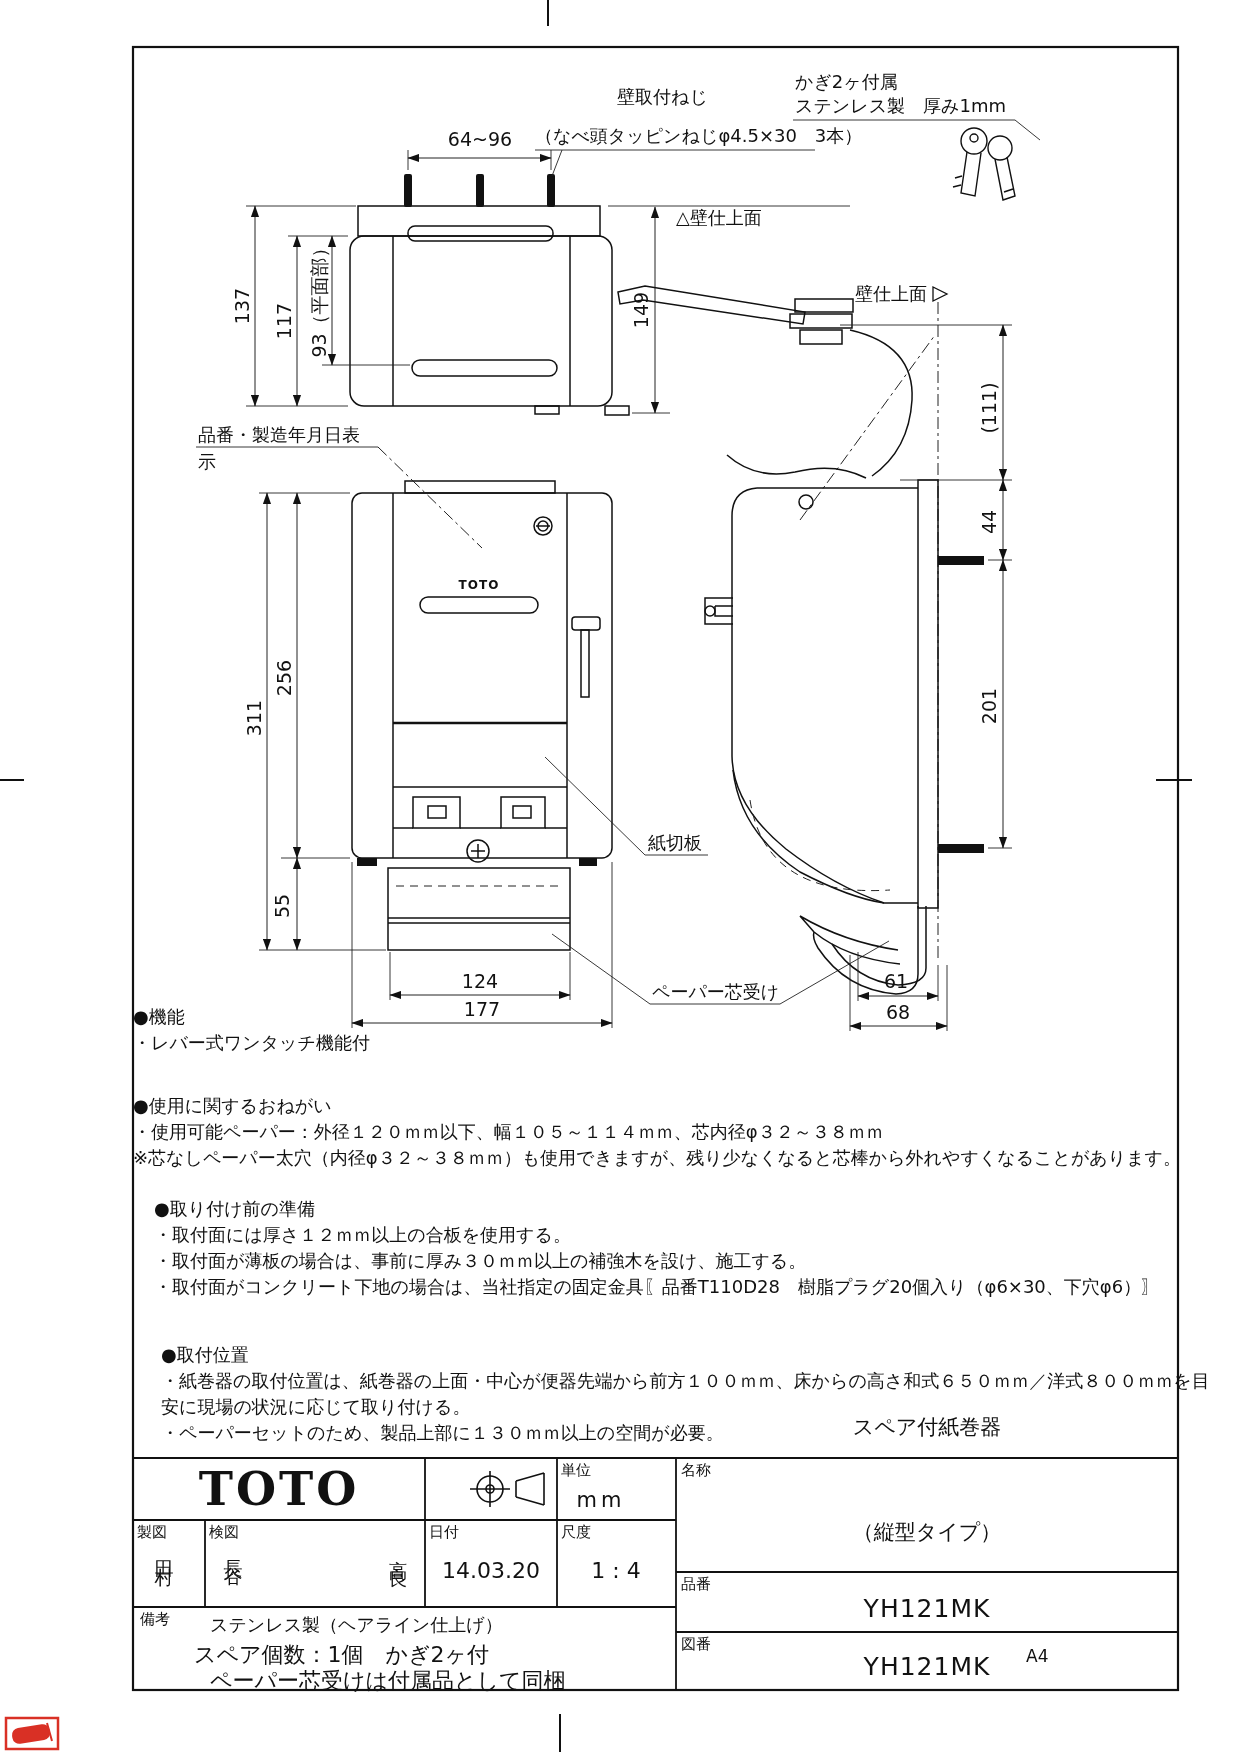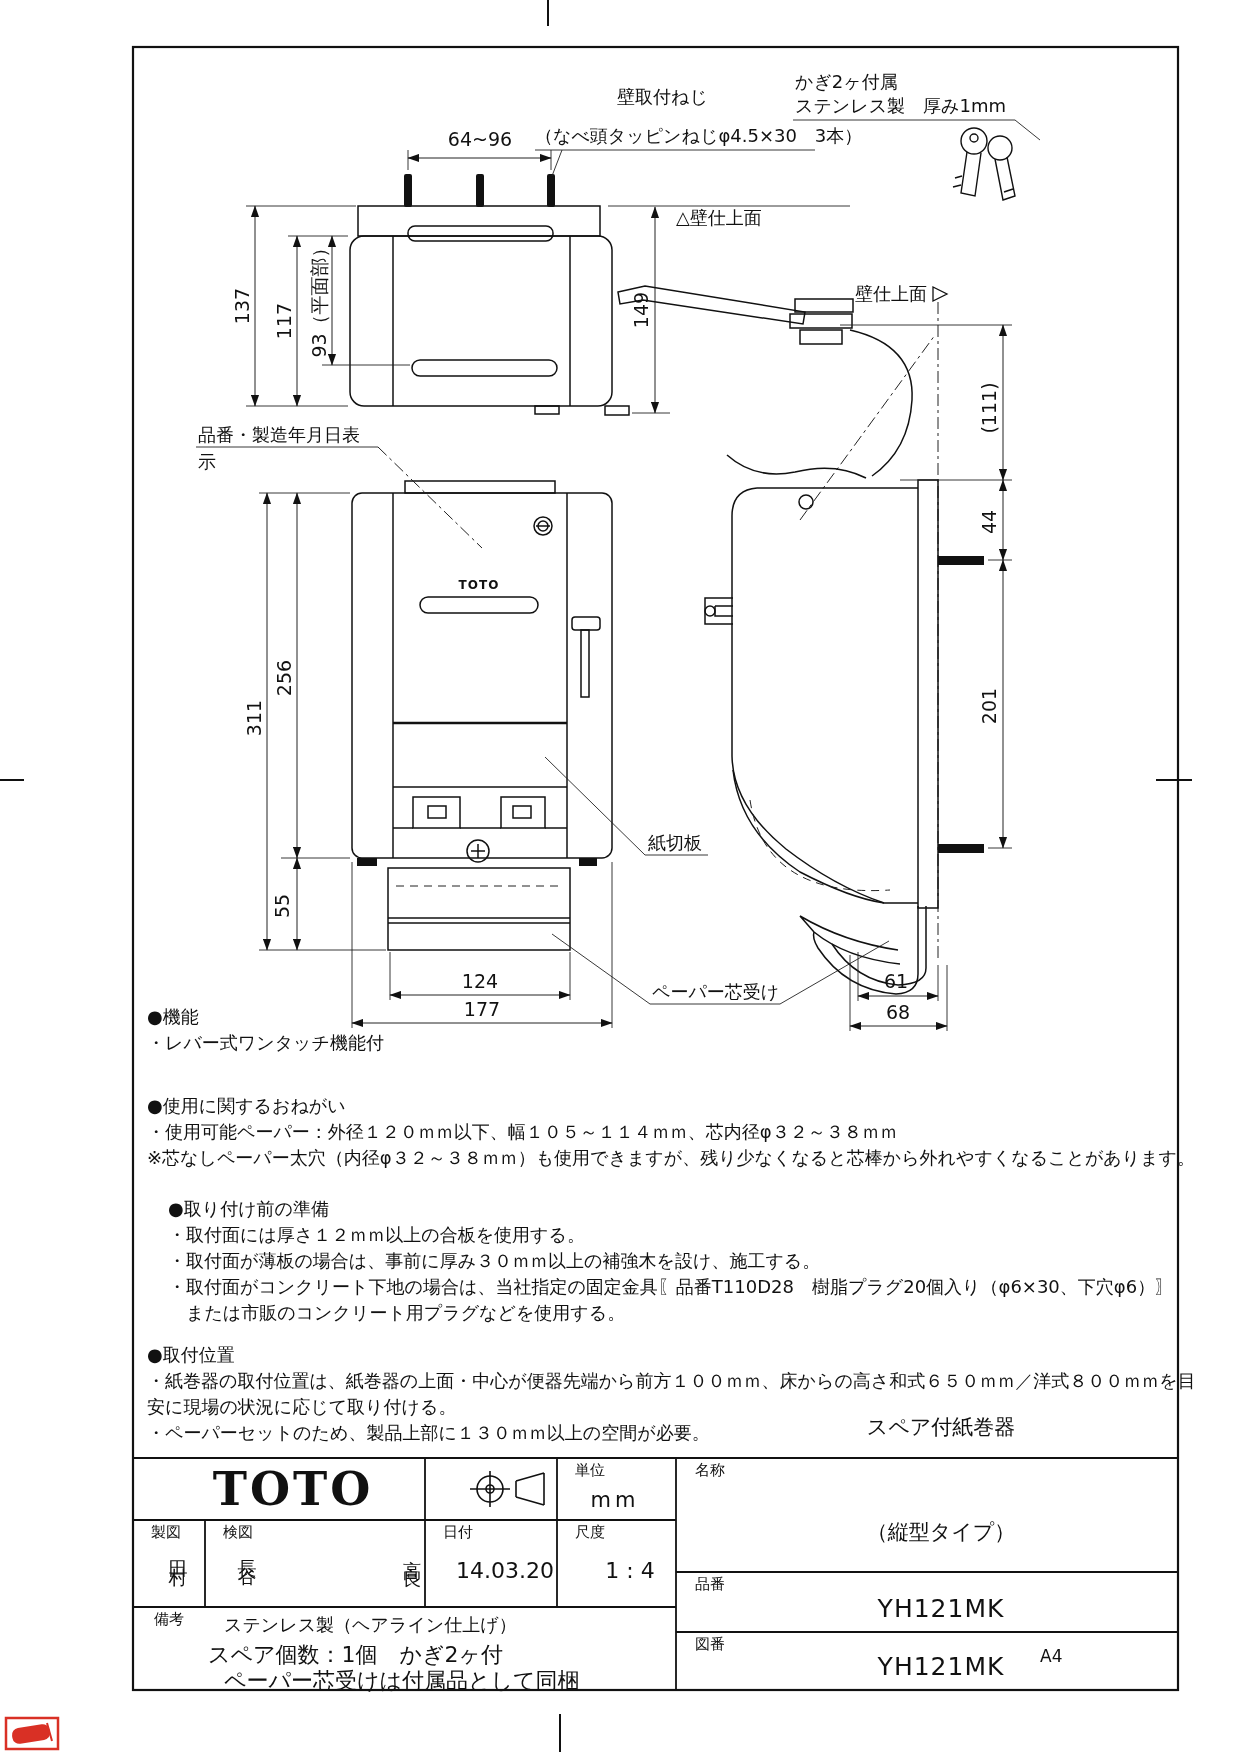--- a/index.html
+++ b/index.html
@@ -1,19 +1,19 @@
 <!DOCTYPE html>
 <html><head>
 <meta charset="utf-8">
 <style>
   html,body{margin:0;padding:0;background:#fff;}
   #sheet{position:relative;width:1240px;height:1752px;background:#fff;overflow:hidden;
          font-family:"DejaVu Sans","Liberation Sans",sans-serif;color:#111;}
   #sheet svg{position:absolute;left:0;top:0;}
-  .abs{position:absolute;margin-left:14px;}
+  .abs{position:absolute;}
   .note-head{font-size:18px;line-height:26px;white-space:pre;}
   .note-line{font-size:18px;line-height:26px;white-space:pre;}
   .tb-label{font-size:15px;}
   .tb-value{font-size:21px;}
   .vert{writing-mode:vertical-rl;text-orientation:upright;letter-spacing:7px;font-size:19px;}
   .center{transform:translateX(-50%);text-align:center;white-space:nowrap;}
   .toto-big{font-size:46px;font-weight:800;letter-spacing:3px;font-family:"DejaVu Serif","Liberation Serif",serif;}
   .mono-id{font-size:25px;letter-spacing:1px;}
   svg text{font-family:"DejaVu Sans","Liberation Sans",sans-serif;fill:#111;}
   .dim{font-size:19px;}
@@ -255,23 +255,22 @@
 <div class="abs" style="left:133px;top:1093px;width:845px;">
   <div class="note-head">●使用に関するおねがい</div>
   <div class="note-line">・使用可能ペーパー：外径１２０ｍｍ以下、幅１０５～１１４ｍｍ、芯内径φ３２～３８ｍｍ</div>
   <div class="note-line">※芯なしペーパー太穴（内径φ３２～３８ｍｍ）も使用できますが、残り少なくなると芯棒から外れやすくなることがあります。</div>
 </div>
 <div class="abs" style="left:133px;top:1196px;width:1045px;padding-left:21px;">
   <div class="note-head">●取り付け前の準備</div>
   <div class="note-line">・取付面には厚さ１２ｍｍ以上の合板を使用する。</div>
   <div class="note-line">・取付面が薄板の場合は、事前に厚み３０ｍｍ以上の補強木を設け、施工する。</div>
   <div class="note-line">・取付面がコンクリート下地の場合は、当社指定の固定金具〖品番T110D28　樹脂プラグ20個入り（φ6×30、下穴φ6）〗</div>
-  <div class="note-line">　または市販のコンクリート用プラグなどを使用する。</div>
-</div>
-<div class="abs" style="left:133px;top:1342px;width:1045px;">
+</div>
+<div class="abs" style="left:133px;top:1342px;width:1045px;padding-left:28px;">
   <div class="note-head">●取付位置</div>
   <div class="note-line">・紙巻器の取付位置は、紙巻器の上面・中心が便器先端から前方１００ｍｍ、床からの高さ和式６５０ｍｍ／洋式８００ｍｍを目</div>
   <div class="note-line">安に現場の状況に応じて取り付ける。</div>
   <div class="note-line">・ペーパーセットのため、製品上部に１３０ｍｍ以上の空間が必要。</div>
 </div>
 
 <div class="abs toto-big center" style="left:279px;top:1462px;">TOTO</div>
 <div class="abs tb-label" style="left:561px;top:1461px;">単位</div>
 <div class="abs tb-value center" style="left:601px;top:1488px;letter-spacing:4px;">mm</div>
 

